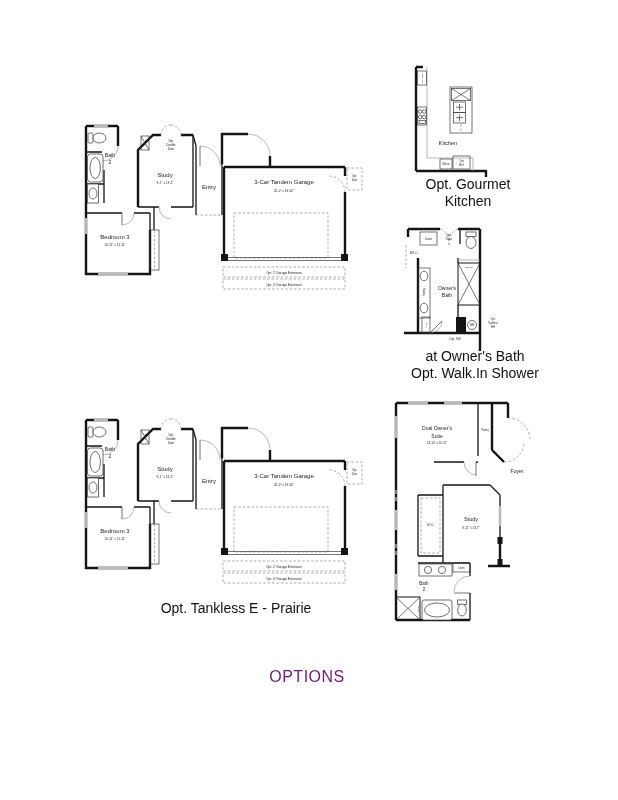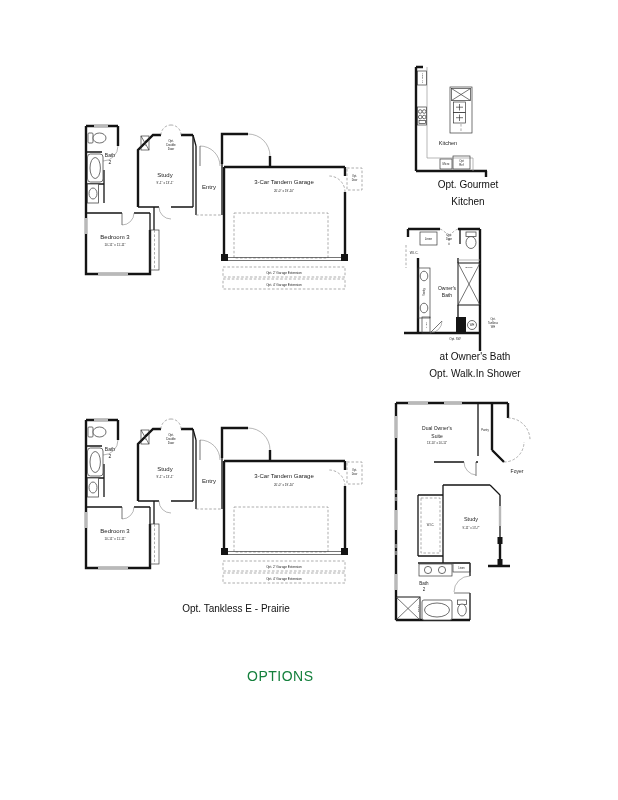--- a/index.html
+++ b/index.html
@@ -1,21 +1,21 @@
 <!DOCTYPE html>
 <html><head>
 <meta charset="utf-8">
 <style>
   html,body{margin:0;padding:0;background:#fff;}
   .sheet{position:relative;width:618px;height:800px;background:#ffffff;overflow:hidden;
          font-family:"Liberation Sans",sans-serif;color:#141414;}
   .plan{position:absolute;}
   .plan svg{display:block;width:100%;height:100%;}
-  .caption{position:absolute;text-align:center;font-size:10px;line-height:17px;color:#111;}
-  .options-title{position:absolute;font-size:14px;letter-spacing:.5px;color:#15803d;}
+  .caption{position:absolute;text-align:center;font-size:14px;line-height:17px;color:#111;}
+  .options-title{position:absolute;text-align:center;font-size:16px;letter-spacing:.5px;color:#701a75;}
   
   .w-ext{stroke:#141414;stroke-width:2.4;fill:none;stroke-linecap:butt;}
   .w-int{stroke:#141414;stroke-width:1.3;fill:none;}
   .w-win{stroke:#b9b9b9;stroke-width:2.4;fill:none;}
   .w-dash{stroke:#9a9a9a;stroke-width:1.6;fill:none;stroke-dasharray:4 3;}
   .thin{stroke:#3a3a3a;stroke-width:0.7;fill:none;}
   .fx{stroke:#4a4a4a;stroke-width:0.8;fill:#fff;}
   .dash{stroke:#8a8a8a;stroke-width:0.7;fill:none;stroke-dasharray:2.6 1.8;}
   .arc{stroke:#7a7a7a;stroke-width:0.55;fill:none;}
   .blk{fill:#141414;stroke:none;}

